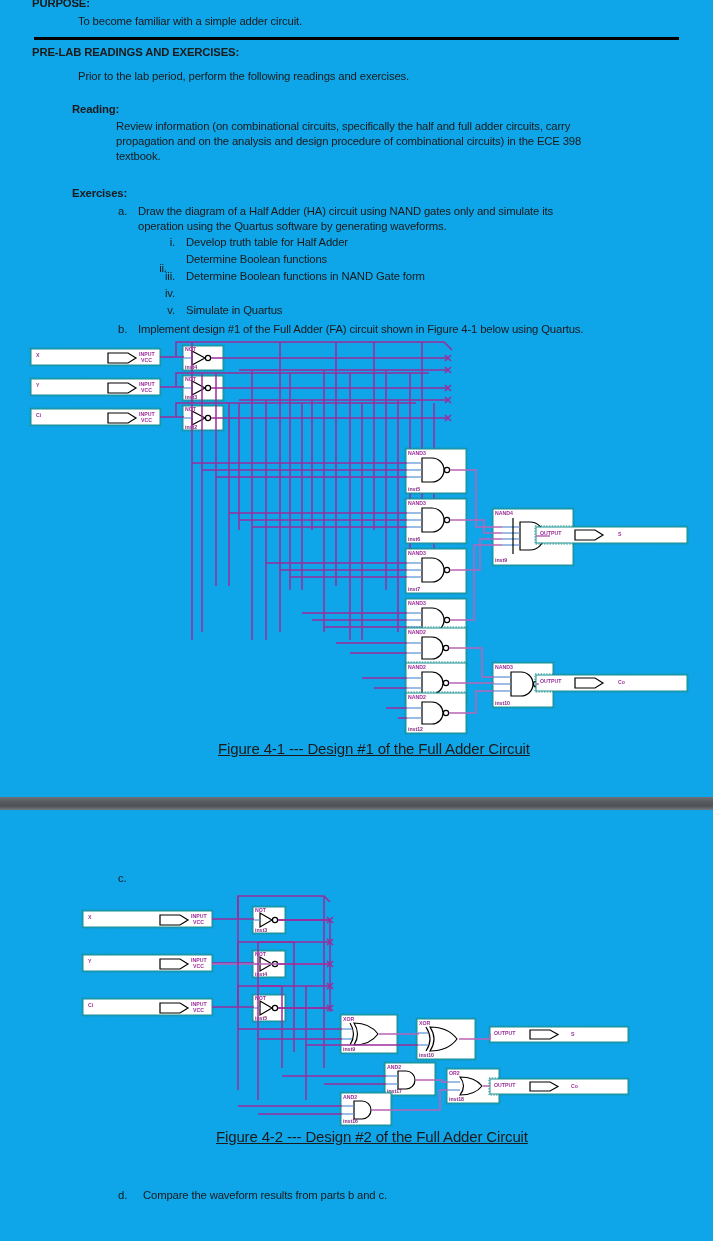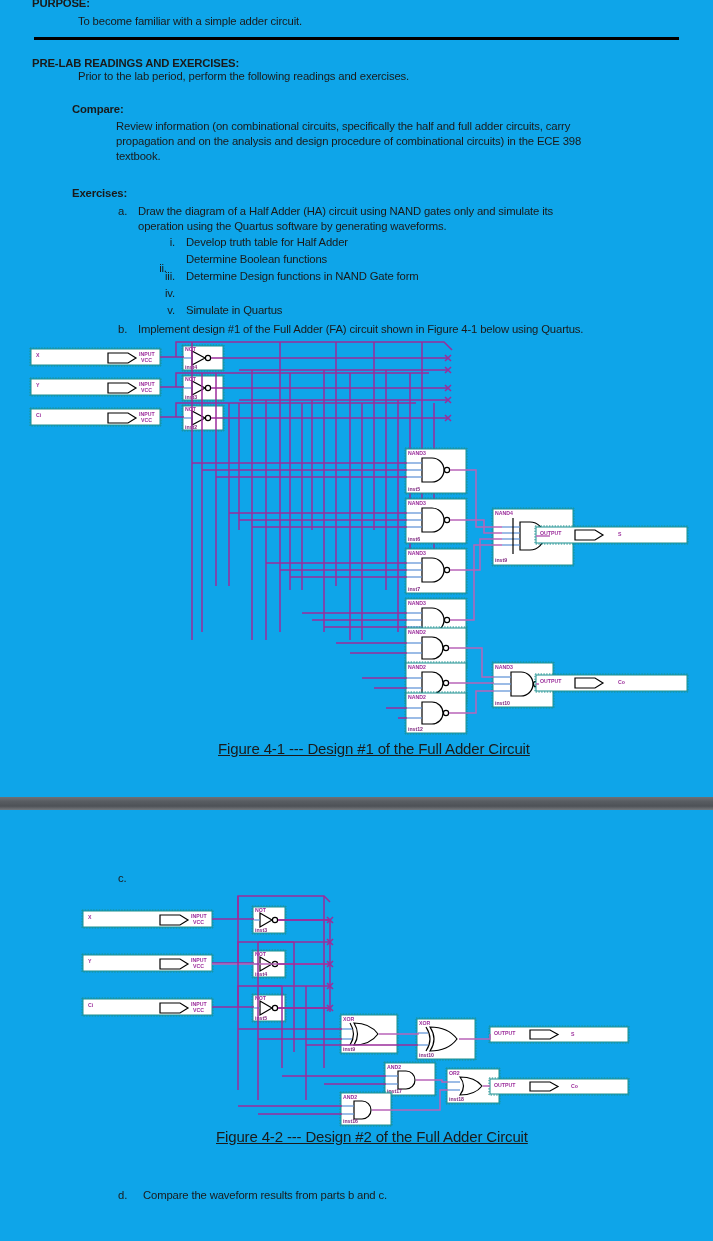--- a/index.html
+++ b/index.html
@@ -30,44 +30,44 @@
 <body>
 
 <div class="page">
 
   <div class="txt b clip-top" style="left:32px;top:-4px;width:300px;">PURPOSE:</div>
 
   <div class="txt" style="left:78px;top:14px;width:500px;">To become familiar with a simple adder circuit.</div>
 
   <div class="rule" style="left:34px;top:37px;width:645px;height:2.5px;"></div>
 
-  <div class="txt b" style="left:32px;top:56px;width:400px;">PRE-LAB READINGS AND EXERCISES:</div>
+  <div class="txt b" style="left:32px;top:45px;width:400px;">PRE-LAB READINGS AND EXERCISES:</div>
 
   <div class="txt" style="left:78px;top:69px;width:560px;">Prior to the lab period, perform the following readings and exercises.</div>
 
-  <div class="txt b" style="left:72px;top:102px;width:200px;">Compare:</div>
+  <div class="txt b" style="left:72px;top:102px;width:200px;">Reading:</div>
 
   <div class="txt" style="left:116px;top:119px;width:560px;">Review information (on combinational circuits, specifically the half and full adder circuits, carry
 propagation and on the analysis and design procedure of combinational circuits) in the ECE 398
 textbook.</div>
 
   <div class="txt b" style="left:72px;top:186px;width:200px;">Exercises:</div>
 
   <div class="txt" style="left:118px;top:204px;width:20px;">a.</div>
   <div class="txt" style="left:138px;top:204px;width:545px;">Draw the diagram of a Half Adder (HA) circuit using NAND gates only and simulate its
 operation using the Quartus software by generating waveforms.</div>
 
   <div class="txt" style="left:151px;top:235px;width:24px;text-align:right;">i.</div>
   <div class="txt" style="left:186px;top:235px;width:420px;">Develop truth table for Half Adder</div>
 
   <div class="txt" style="left:151px;top:261px;width:24px;text-align:center;">ii.</div>
   <div class="txt" style="left:186px;top:252px;width:420px;">Determine Boolean functions</div>
 
   <div class="txt" style="left:151px;top:269px;width:24px;text-align:right;">iii.</div>
-  <div class="txt" style="left:186px;top:269px;width:420px;">Determine Design functions in NAND Gate form</div>
+  <div class="txt" style="left:186px;top:269px;width:420px;">Determine Boolean functions in NAND Gate form</div>
 
   <div class="txt" style="left:151px;top:286px;width:24px;text-align:right;">iv.</div>
 
   <div class="txt" style="left:151px;top:303px;width:24px;text-align:right;">v.</div>
   <div class="txt" style="left:186px;top:303px;width:420px;">Simulate in Quartus</div>
 
   <div class="txt" style="left:118px;top:322px;width:20px;">b.</div>
   <div class="txt" style="left:138px;top:322px;width:560px;">Implement design #1 of the Full Adder (FA) circuit shown in Figure 4-1 below using Quartus.</div>
 
   <div class="sch" style="left:24px;top:340px;width:665px;height:395px;">

